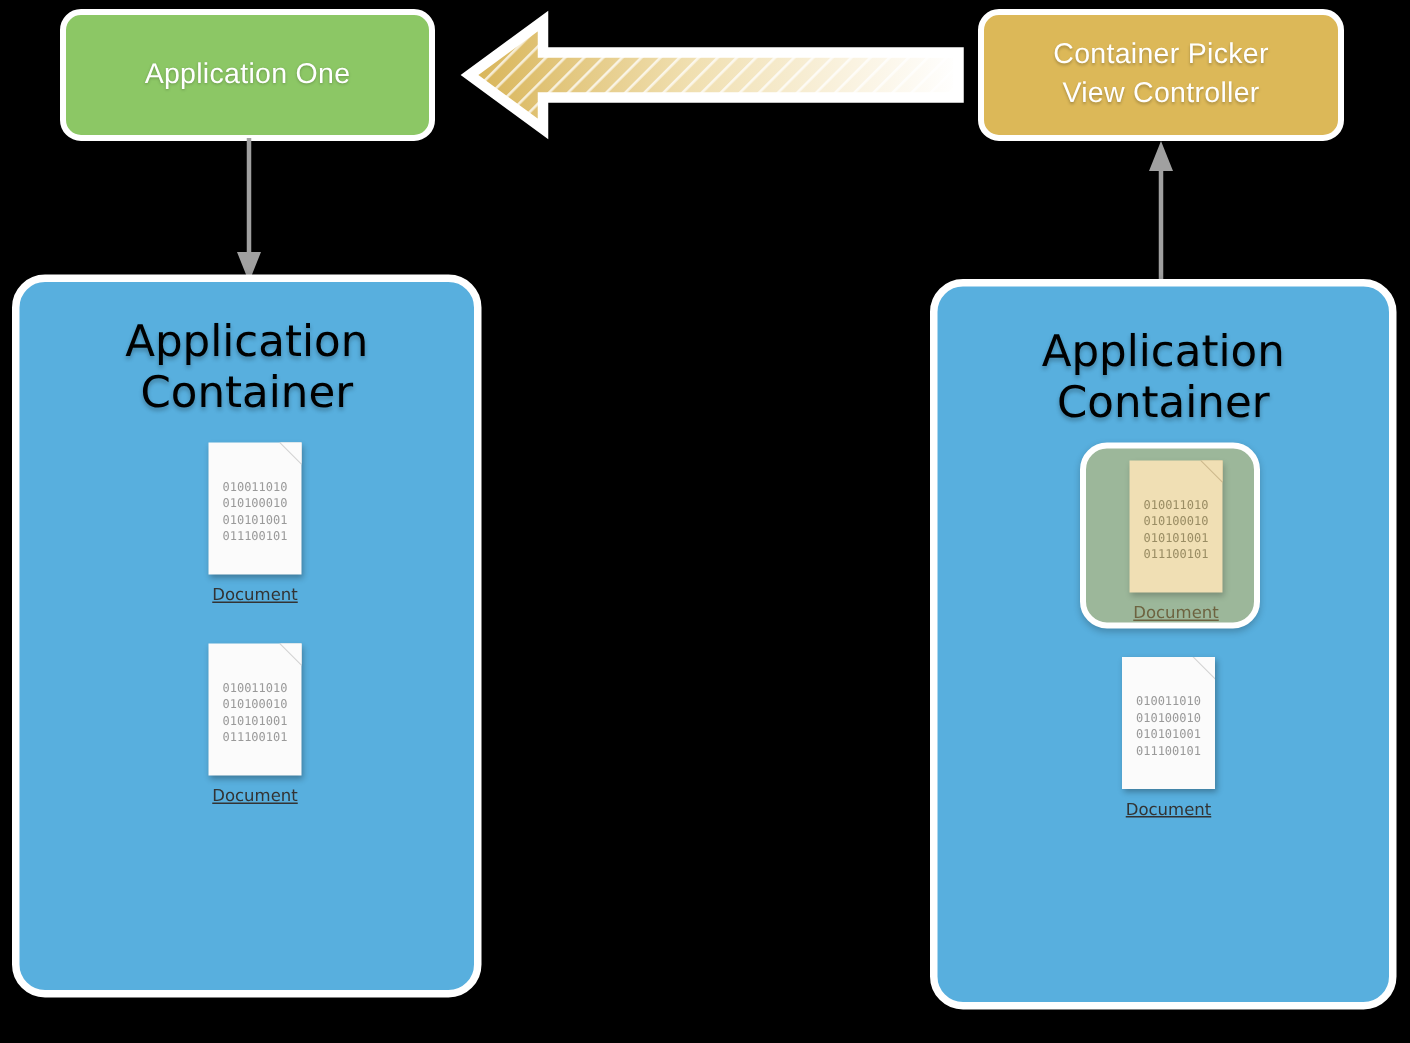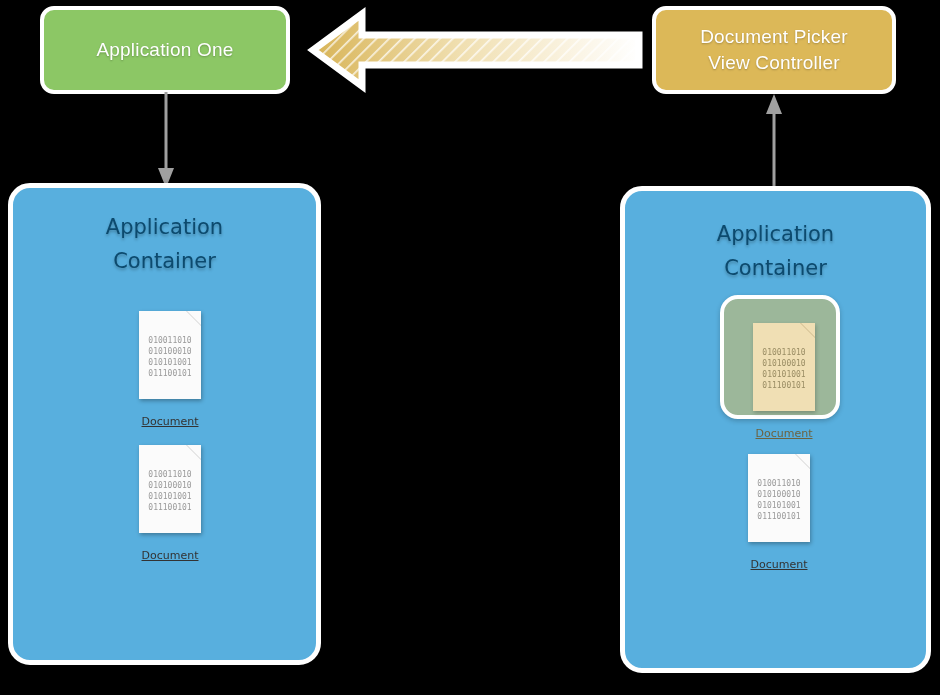--- a/index.html
+++ b/index.html
@@ -82,41 +82,41 @@
   #right-container {
     left: 620px; top: 186px;
     width: 311px; height: 487px;
   }
 
   .container-title {
     position: absolute;
     left: 0;
     right: 0;
     text-align: center;
-    color: #0c4a6e;
-    font-size: 21px;
+    color: #000000;
+    font-size: 29px;
     line-height: 34px;
     white-space: pre-line;
     text-shadow: 0 2px 3px rgba(0,0,0,0.28);
     font-family: "DejaVu Sans", "Liberation Sans", sans-serif;
   }
   #left-container .container-title { top: 22px; }
   #right-container .container-title { top: 26px; }
 
   
   .doc-item {
     position: absolute;
     width: 100px;
     text-align: center;
   }
   .doc-page {
     position: relative;
     width: 62px;
     height: 88px;
-    margin: 16px auto;
+    margin: 0 auto;
     background: #fbfbfb;
     box-shadow: 1px 2px 4px rgba(0,0,0,0.30);
   }
   .doc-page .fold {
     position: absolute;
     right: 0;
     top: 0;
     width: 0;
     height: 0;
     border-left: 15px solid transparent;
@@ -179,21 +179,21 @@
 </head>
 <body>
 
 <div class="stage">
 
   <div class="topbox" id="app-one-box">
     <span class="label-lines">Application One</span>
   </div>
 
   <div class="topbox" id="picker-box">
-    <span class="label-lines">Document Picker
+    <span class="label-lines">Container Picker
 View Controller</span>
   </div>
 
   <svg id="transfer-arrow" viewBox="0 0 340 88">
     <defs>
       <linearGradient id="arrowGrad" x1="1" y1="0" x2="0" y2="0">
         <stop offset="0%" stop-color="#FFFFFF"></stop>
         <stop offset="18%" stop-color="#FBF5E6"></stop>
         <stop offset="55%" stop-color="#F0DFB0"></stop>
         <stop offset="100%" stop-color="#D8B457"></stop>

